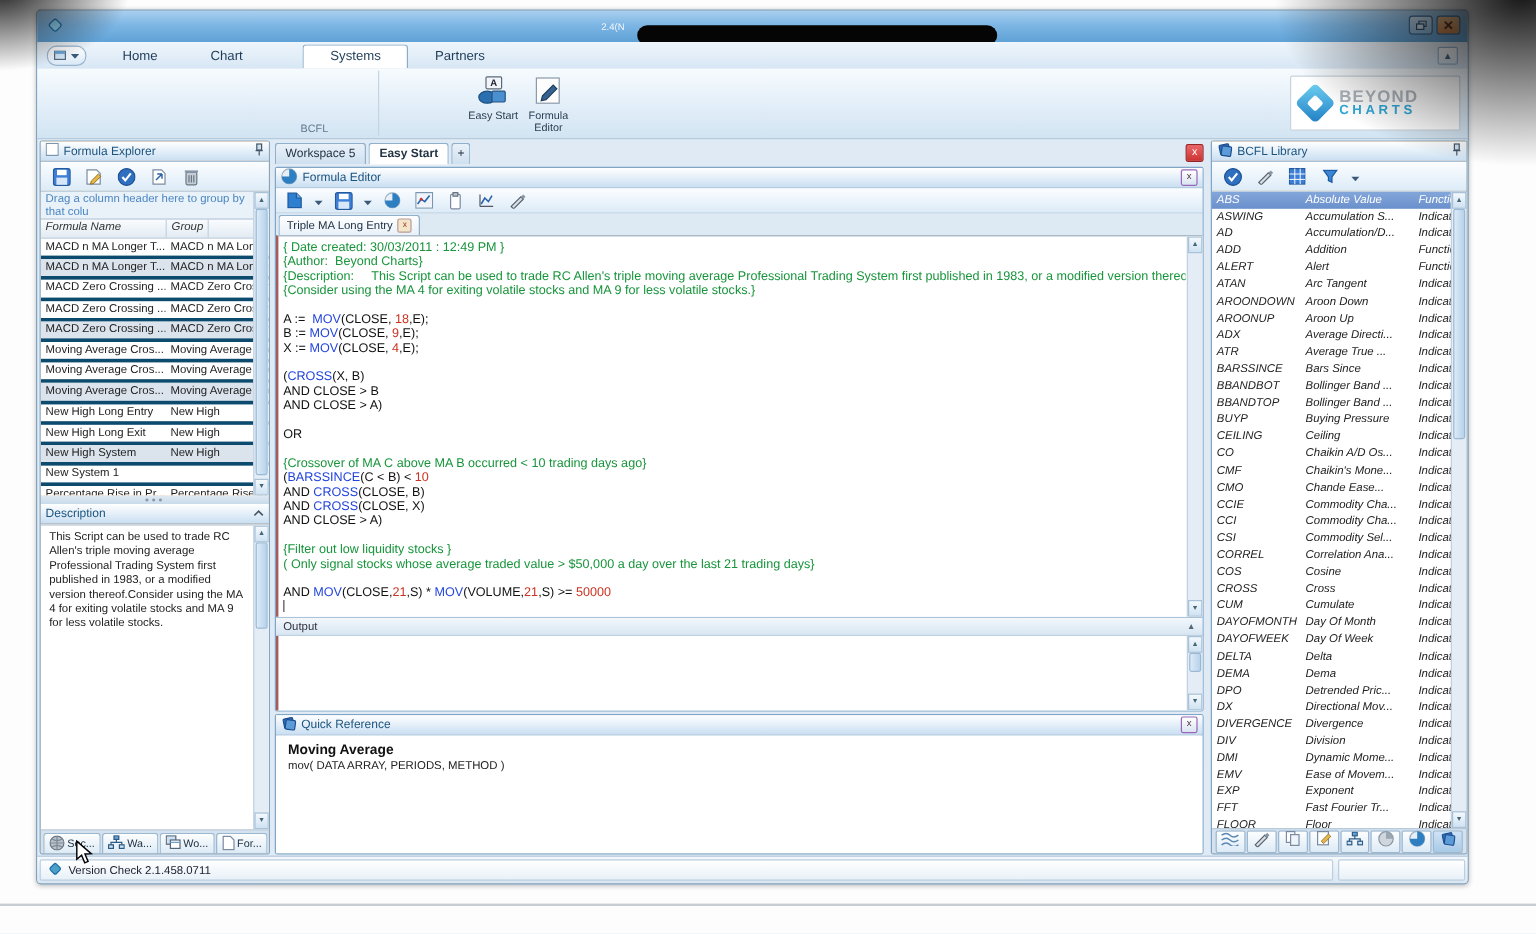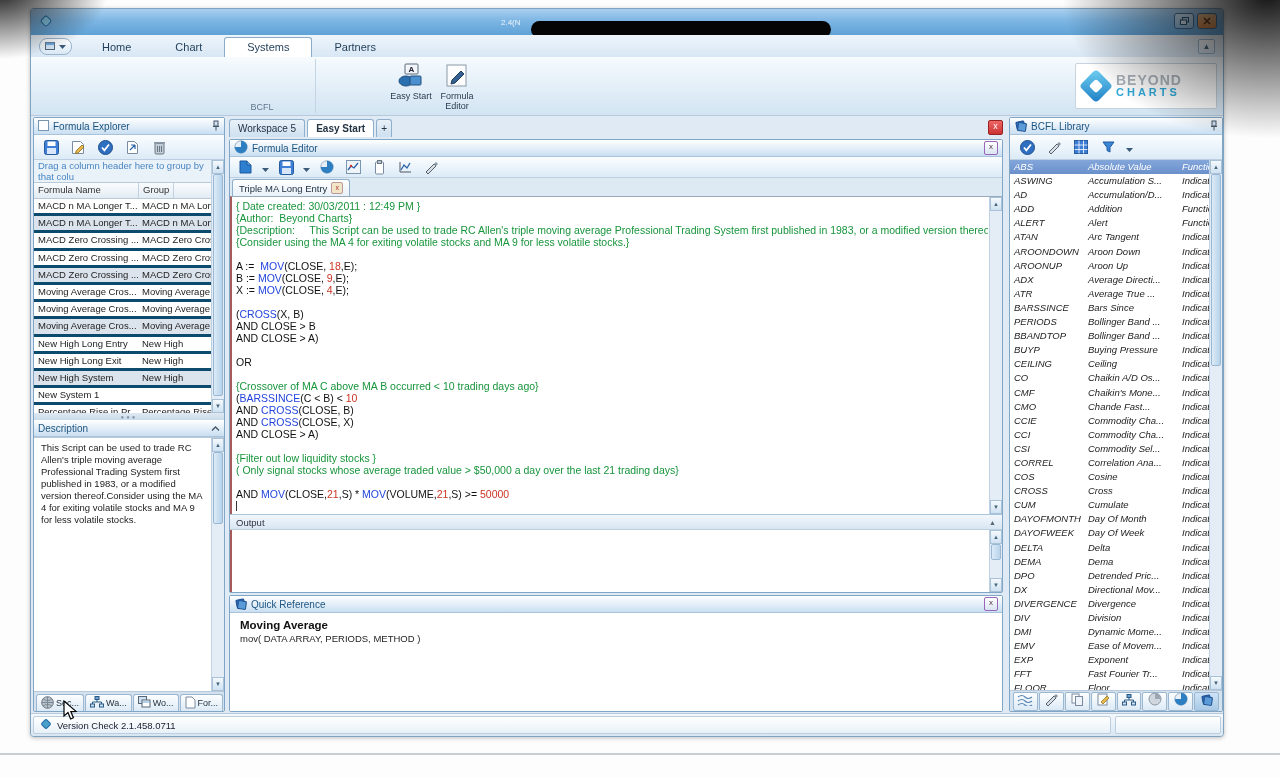--- a/index.html
+++ b/index.html
@@ -24,21 +24,21 @@
         background:linear-gradient(#cfe4f6,#8fbbdf);}
   .wbtn.close{background:linear-gradient(#f3c08a,#d98343);}
 
   
   .tabrow{position:absolute;left:0;top:26px;right:0;height:22px;background:linear-gradient(#eef5fb,#d8e7f5);
           border-bottom:1px solid #bcd0e2;display:flex;align-items:flex-end;}
   .qat{margin:0 8px 2px 8px;height:15px;padding:0 5px;border:1px solid #9ab6cf;border-radius:8px;
        background:linear-gradient(#fff,#d9e8f5);display:flex;align-items:center;gap:4px;font-size:8px;color:#567;}
   .rtabs{display:flex;height:22px;align-items:flex-end;}
   .rtab{padding:3px 22px 4px 22px;font-size:11px;color:#1e3c57;cursor:default;}
-  .rtab.active{background:#fff;border:1px solid #8babc8;border-bottom:none;border-radius:3px 3px 0 0;}
+  .rtab.active{background:#fff;border:1px solid #8babc8;border-bottom:none;border-radius:3px 3px 0 0;margin-left:28px;}
   .ribbon-collapse{margin-left:auto;margin-right:8px;margin-bottom:3px;width:15px;height:13px;border:1px solid #9ab6cf;border-radius:2px;
        background:linear-gradient(#fff,#d9e8f5);display:flex;align-items:center;justify-content:center;font-size:8px;color:#467;}
 
   
   .ribbon{position:absolute;left:0;top:48px;right:0;height:58px;
           background:linear-gradient(#f7fbfe,#e2eef8 55%,#d2e4f2);border-bottom:1px solid #b6cadc;}
   .rgroup{position:absolute;top:2px;bottom:2px;border-right:1px solid #c3d4e3;}
   .rgroup .glabel{position:absolute;left:0;right:0;bottom:1px;text-align:center;font-size:9px;color:#60788e;}
   .g-scans{left:0;width:178px;}
   .g-bcfl{left:178px;width:106px;}
@@ -69,21 +69,21 @@
 
   .phdr{height:16px;flex:0 0 16px;background:linear-gradient(#ffffff,#c9dff2);border-bottom:1px solid #a9c4da;
         display:flex;align-items:center;gap:4px;padding:0 4px;font-size:10px;color:#1c5480;}
   .phdr .pin{margin-left:auto;}
   .ptools{height:24px;flex:0 0 24px;background:linear-gradient(#fbfdff,#dcebf7);border-bottom:1px solid #bcd0e2;
           display:flex;align-items:center;gap:9px;padding:0 8px;}
   .tbtn{display:inline-flex;align-items:center;justify-content:center;width:18px;height:18px;}
 
   .listwrap{position:relative;flex:1;display:flex;flex-direction:column;overflow:hidden;background:#eef4fa;}
   .hint{flex:0 0 20px;font-size:9.5px;color:#4a86c2;display:flex;align-items:center;padding:0 4px;background:#e9f1f9;}
-  .colhdr{flex:0 0 15px;display:flex;border-top:1px solid #b8c9d9;border-bottom:1px solid #b8c9d9;background:linear-gradient(#fafcfe,#e2ebf3);}
+  .colhdr{flex:0 0 15px;display:flex;border-top:1px solid #b8c9d9;border-bottom:1px solid #b8c9d9;background:linear-gradient(#fafcfe,#e2ebf3);font-style:italic;}
   .colhdr span{font-size:9.5px;color:#333;padding:1px 4px;border-right:1px solid #c3d2e0;}
   .colhdr .c1{width:96px;}
   .exrows{flex:1;background:#fff;overflow:hidden;}
   .exrow{height:14.2px;display:flex;font-size:9.5px;color:#222;border-bottom:3px solid #0c4a6e;}
   .exrow span{padding:1px 4px;white-space:nowrap;overflow:hidden;}
   .exrow .c1{width:96px;flex:0 0 96px;}
   .exrow.shade{background:#dbe3ed;}
 
   .vscroll{position:absolute;right:0;top:0;bottom:0;width:12px;background:#e4edf5;border-left:1px solid #c0d2e2;}
   .vscroll .sa{position:absolute;left:0;right:0;height:12px;background:linear-gradient(#f4f9fd,#cfe2f2);border:1px solid #a9c2d8;
@@ -604,21 +604,21 @@
               <span class="l1">ATR</span>
               <span class="l2">Average True ...</span>
               <span class="l3">Indicator</span>
             </div>
             <div class="librow">
               <span class="l1">BARSSINCE</span>
               <span class="l2">Bars Since</span>
               <span class="l3">Indicator</span>
             </div>
             <div class="librow">
-              <span class="l1">PERIODS</span>
+              <span class="l1">BBANDBOT</span>
               <span class="l2">Bollinger Band ...</span>
               <span class="l3">Indicator</span>
             </div>
             <div class="librow">
               <span class="l1">BBANDTOP</span>
               <span class="l2">Bollinger Band ...</span>
               <span class="l3">Indicator</span>
             </div>
             <div class="librow">
               <span class="l1">BUYP</span>
@@ -635,21 +635,21 @@
               <span class="l2">Chaikin A/D Os...</span>
               <span class="l3">Indicator</span>
             </div>
             <div class="librow">
               <span class="l1">CMF</span>
               <span class="l2">Chaikin's Mone...</span>
               <span class="l3">Indicator</span>
             </div>
             <div class="librow">
               <span class="l1">CMO</span>
-              <span class="l2">Chande Fast...</span>
+              <span class="l2">Chande Ease...</span>
               <span class="l3">Indicator</span>
             </div>
             <div class="librow">
               <span class="l1">CCIE</span>
               <span class="l2">Commodity Cha...</span>
               <span class="l3">Indicator</span>
             </div>
             <div class="librow">
               <span class="l1">CCI</span>
               <span class="l2">Commodity Cha...</span>

